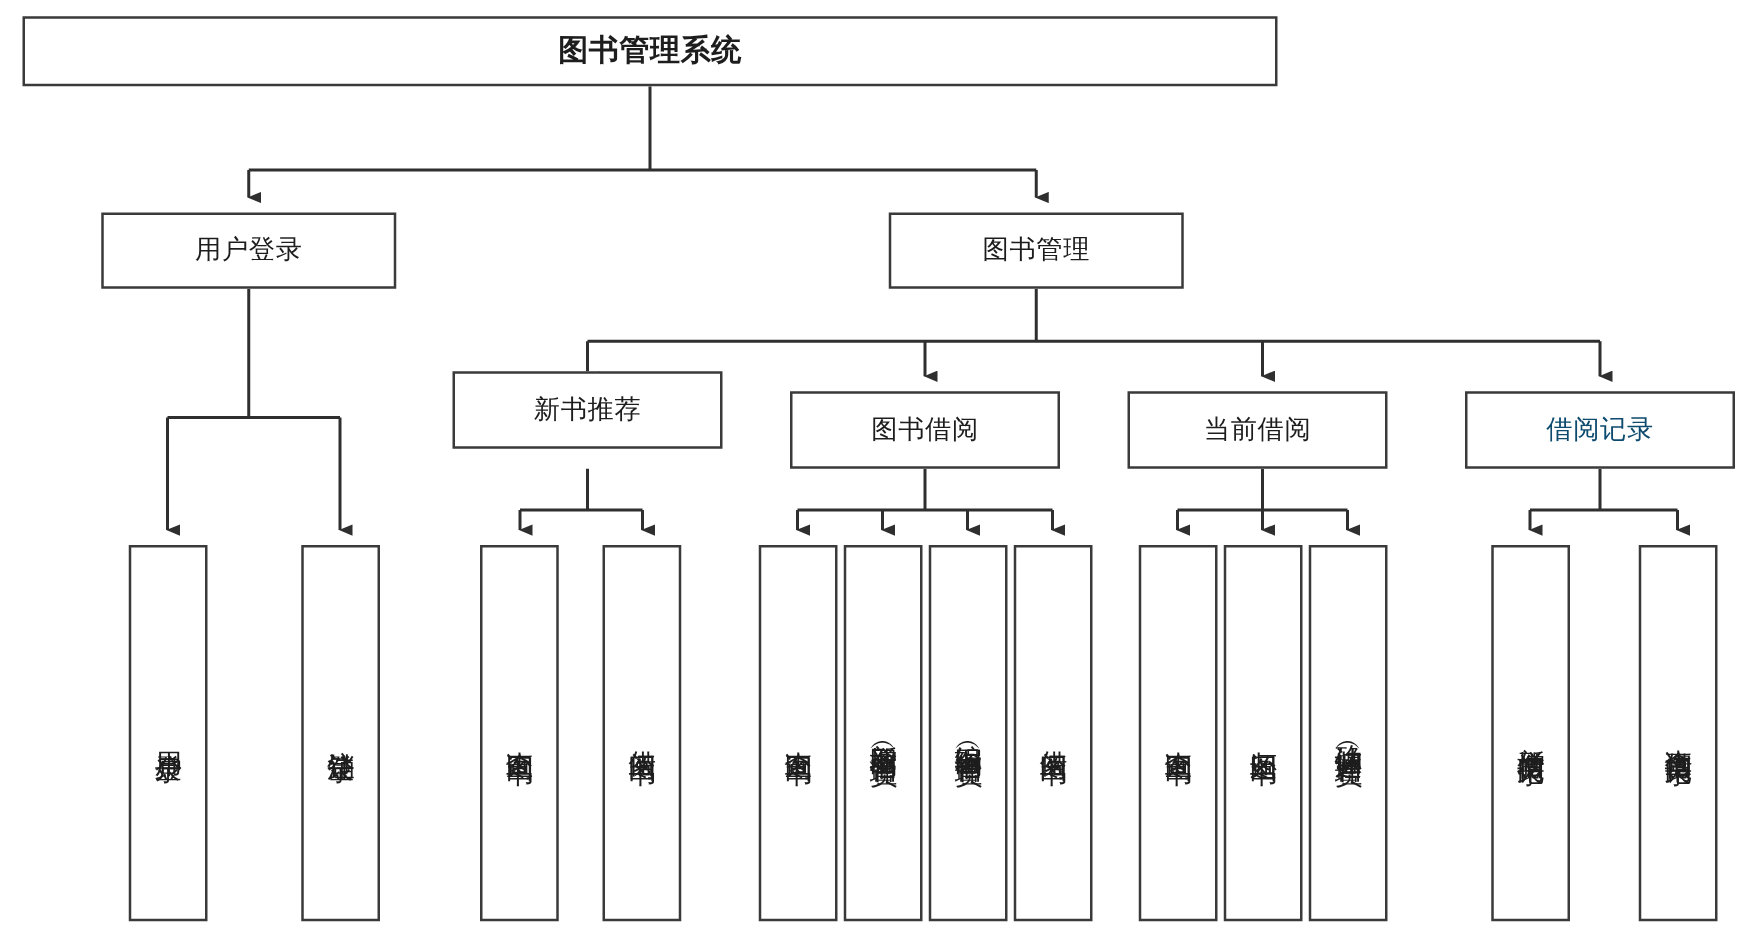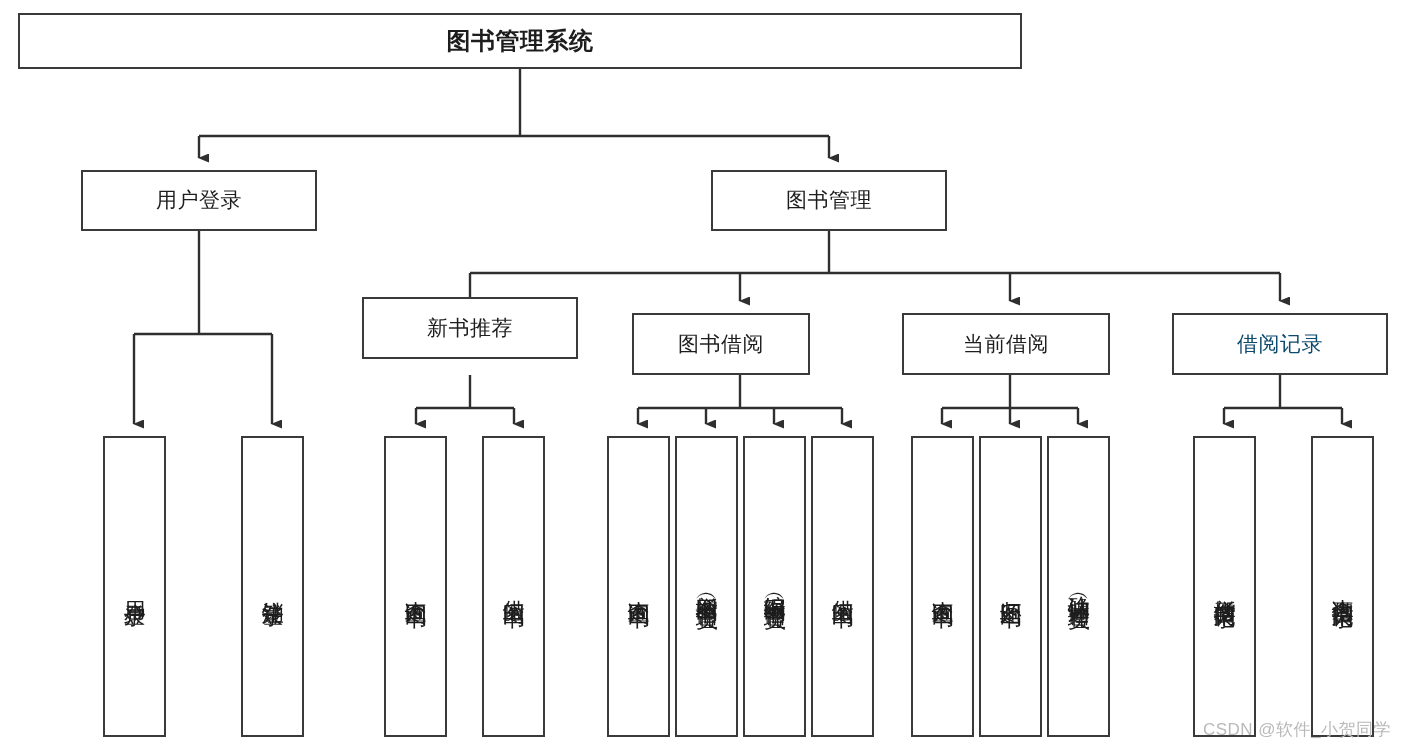--- a/index.html
+++ b/index.html
@@ -121,21 +121,21 @@
       </div>
       <div class="node " style="left: 81px; top: 170px; width: 236px; height: 61px; border-color: rgb(58, 58, 58); color: rgb(29, 29, 29);">
         <span class="label">用户登录</span>
       </div>
       <div class="node " style="left: 711px; top: 170px; width: 236px; height: 61px; border-color: rgb(58, 58, 58); color: rgb(29, 29, 29);">
         <span class="label">图书管理</span>
       </div>
       <div class="node " style="left: 362px; top: 297px; width: 216px; height: 62px; border-color: rgb(58, 58, 58); color: rgb(29, 29, 29); align-items: center;">
         <span class="label">新书推荐</span>
       </div>
-      <div class="node " style="left: 632px; top: 313px; width: 178px; height: 62px; border-color: rgb(58, 58, 58); color: rgb(29, 29, 29);">
+      <div class="node " style="left: 632px; top: 313px; width: 216px; height: 62px; border-color: rgb(58, 58, 58); color: rgb(29, 29, 29);">
         <span class="label">图书借阅</span>
       </div>
       <div class="node " style="left: 902px; top: 313px; width: 208px; height: 62px; border-color: rgb(58, 58, 58); color: rgb(29, 29, 29);">
         <span class="label">当前借阅</span>
       </div>
       <div class="node " style="left: 1172px; top: 313px; width: 216px; height: 62px; border-color: rgb(58, 58, 58); color: #0c4a6e;">
         <span class="label">借阅记录</span>
       </div>
       <div class="node vertical" style="left: 103px; top: 436px; width: 63px; height: 301px; border-color: rgb(58, 58, 58); color: rgb(29, 29, 29);">
         <span class="label">用户登录</span>
@@ -171,14 +171,13 @@
         <span class="label">确认归还（管理员）</span>
       </div>
       <div class="node vertical" style="left: 1193px; top: 436px; width: 63px; height: 301px; border-color: rgb(58, 58, 58); color: rgb(29, 29, 29);">
         <span class="label">新增借阅记录</span>
       </div>
       <div class="node vertical" style="left: 1311px; top: 436px; width: 63px; height: 301px; border-color: rgb(58, 58, 58); color: rgb(29, 29, 29);">
         <span class="label">查询借阅记录</span>
       </div>
     </div>
 
-  <div class="watermark">CSDN @软件_小贺同学</div>
 </div>
 
 </body></html>

